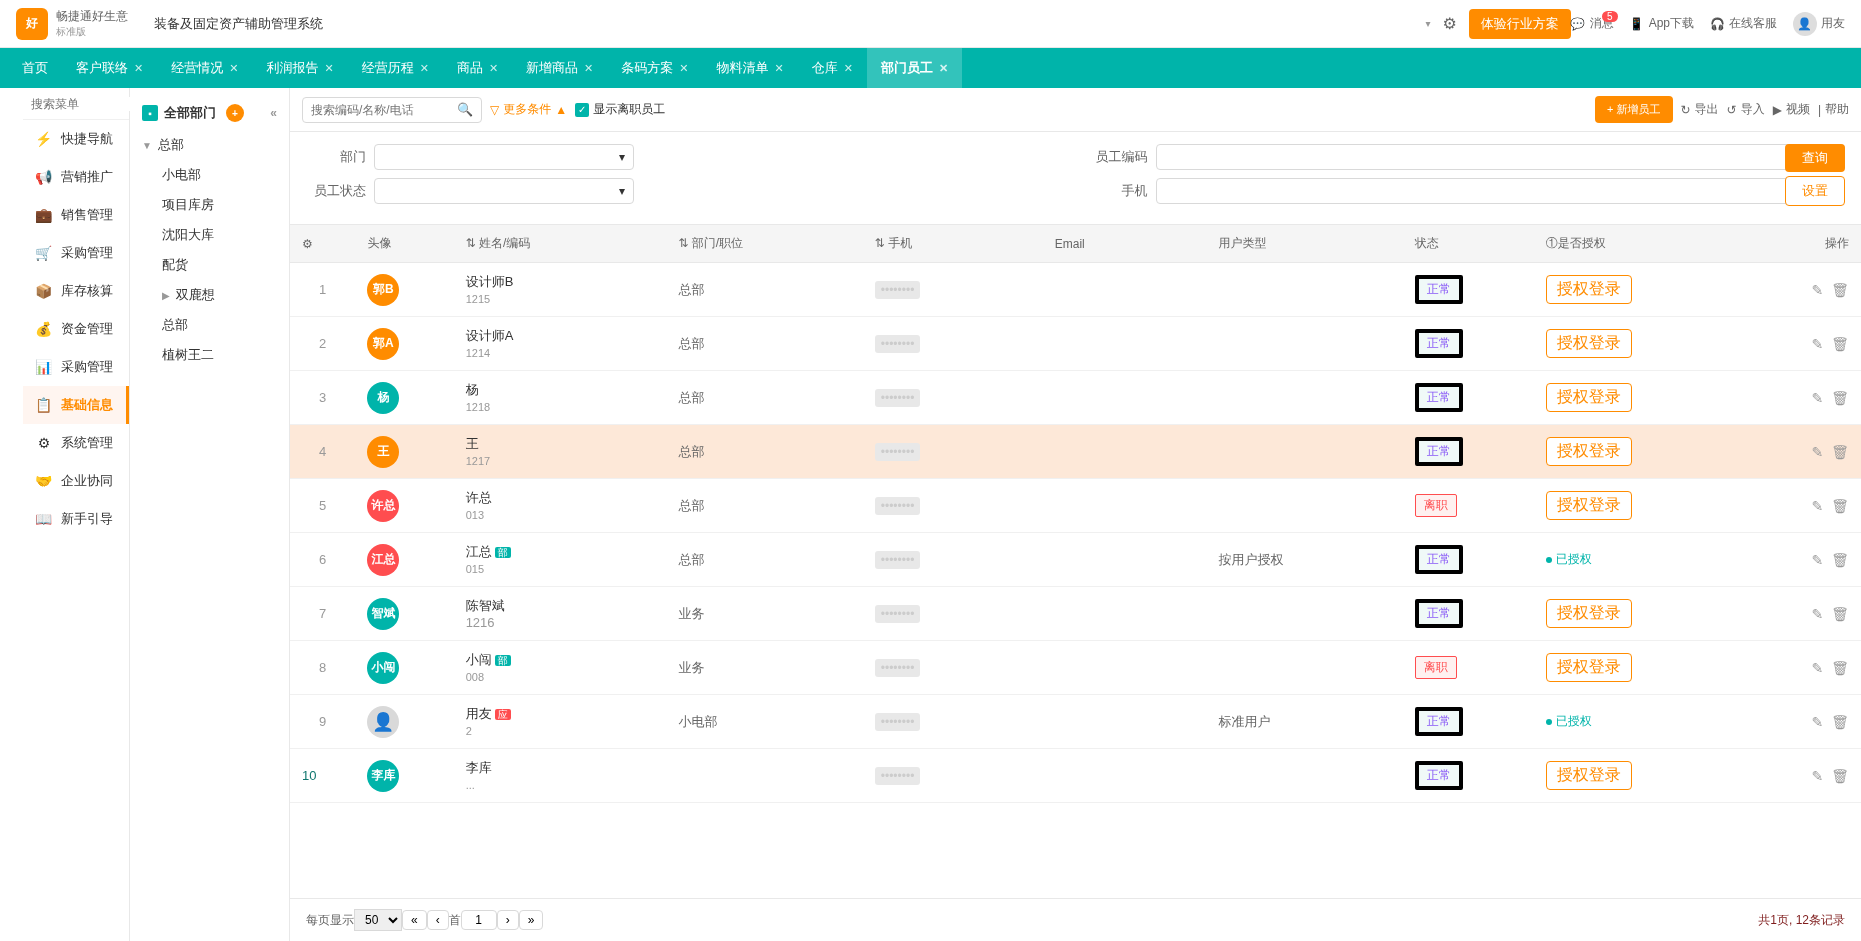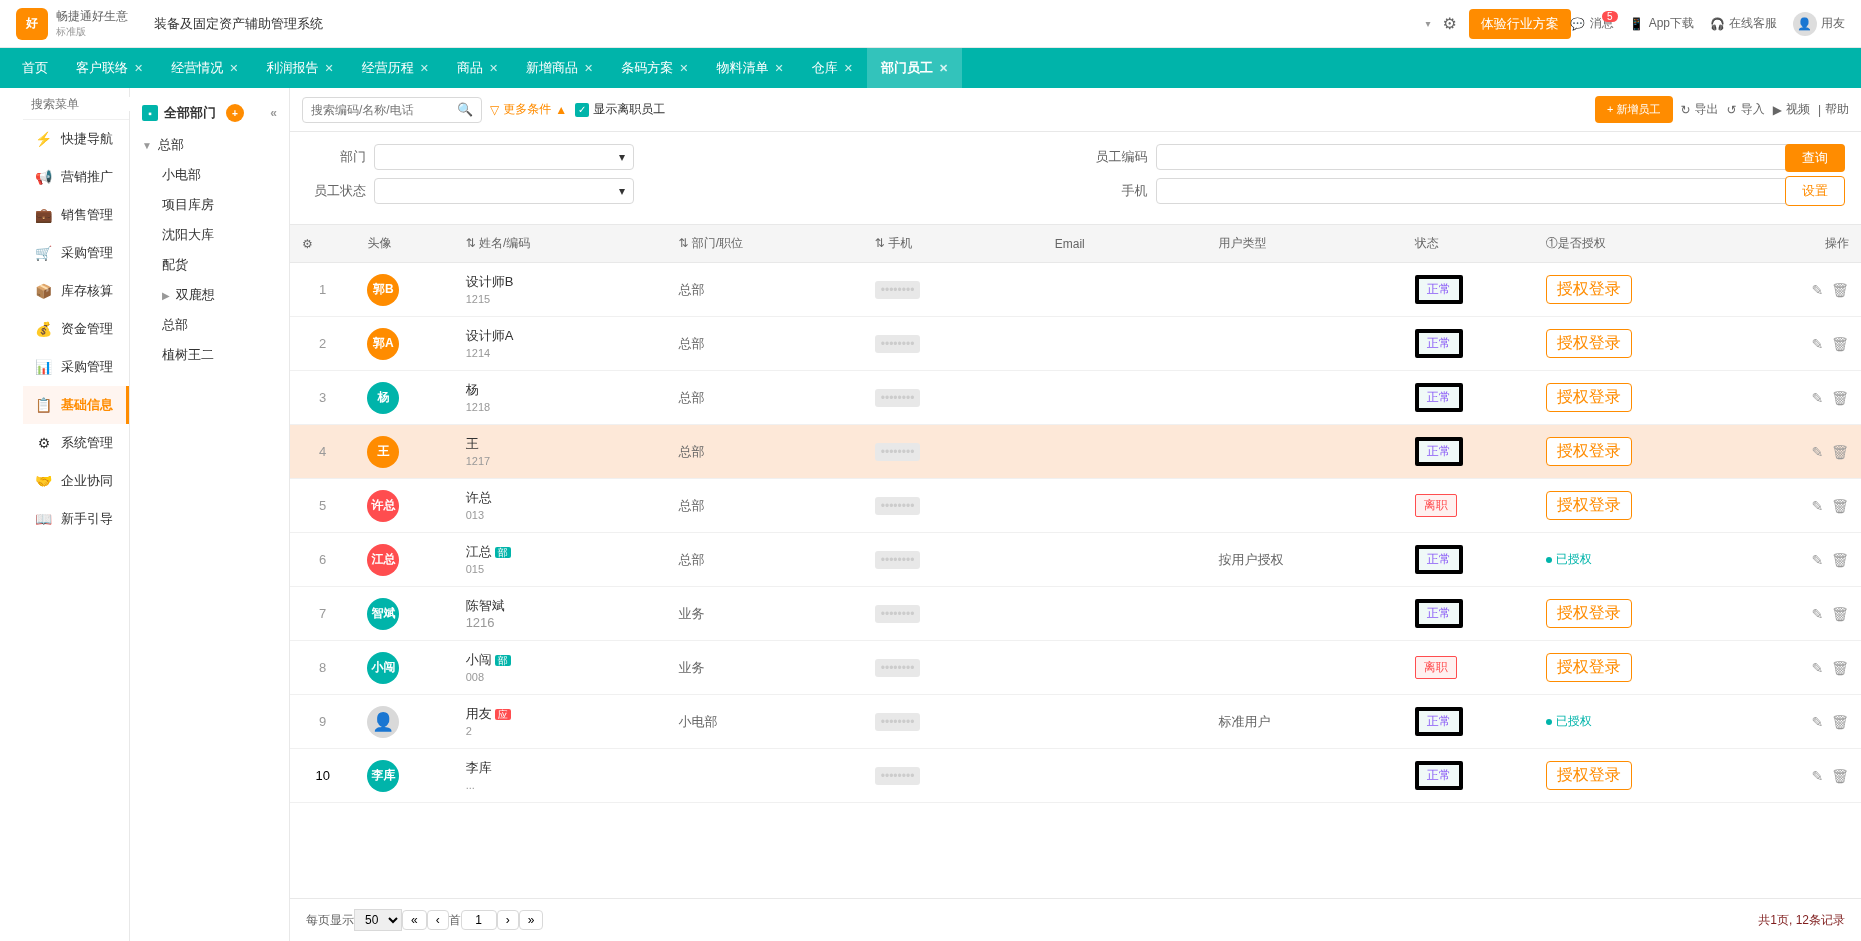--- a/index.html
+++ b/index.html
@@ -514,21 +514,21 @@
                   </div>
                 </td>
                 <td style="text-align: right;">
                   <div class="action-icons" style="justify-content: flex-end;">
                     <span class="action-icon">✎</span>
                     <span class="action-icon">🗑</span>
                   </div>
                 </td>
               </tr>
               <tr>
-                <td style="text-align: center; color: #000000;">10</td>
+                <td style="text-align: left; color: #0f766e;">10</td>
                 <td>
                   <div class="avatar avatar-teal">李库</div>
                 </td>
                 <td><span>李库</span><br><span style="color: rgb(153, 153, 153); font-size: 11px;">...</span></td>
                 <td style="color: rgb(102, 102, 102);"></td>
                 <td><span class="masked-phone">••••••••</span></td>
                 <td></td>
                 <td style="color: rgb(102, 102, 102);"></td>
                 <td><span class="status-badge status-normal">正常</span></td>
                 <td><button class="auth-btn">授权登录</button></td>

